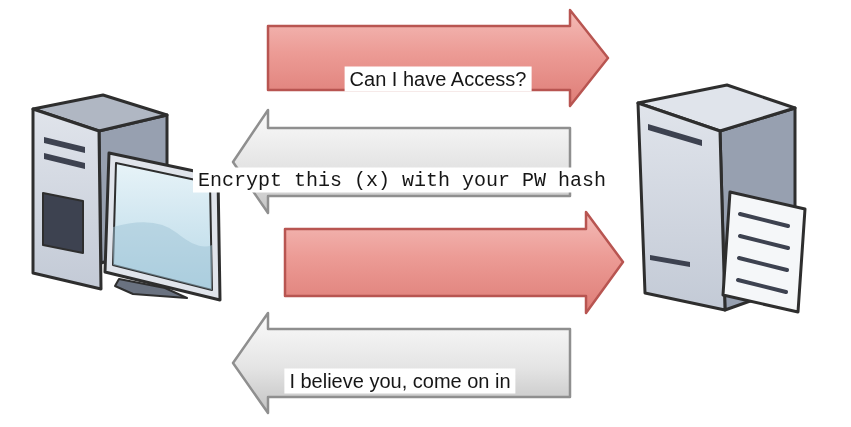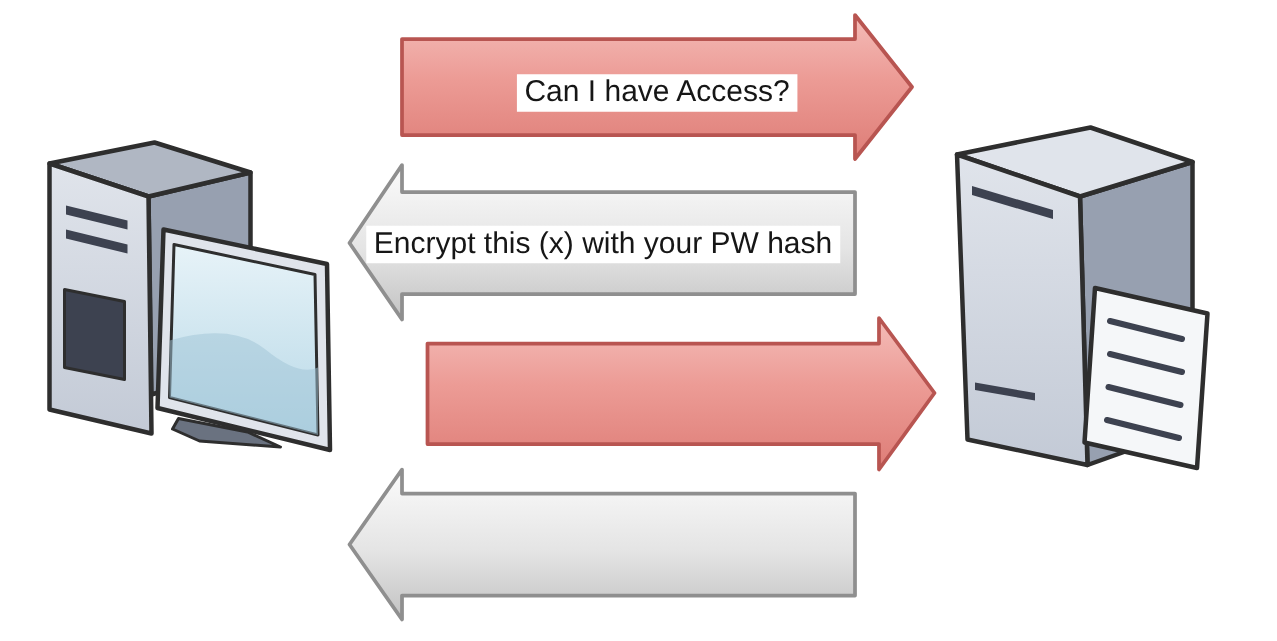--- a/index.html
+++ b/index.html
@@ -18,20 +18,21 @@
   .abs { position: absolute; }
   .arrow-label {
     position: absolute;
     transform: translate(-50%, -50%);
     background: #ffffff;
     color: #161616;
     font-size: 20px;
     line-height: 1.15;
     padding: 1px 5px;
     white-space: nowrap;
+    margin-top: 17px;
   }
   svg { display: block; }
 </style>
 </head>
 <body>
 
 <div class="canvas">
 
   <svg width="0" height="0" style="position:absolute" aria-hidden="true">
     <defs>
@@ -99,23 +100,24 @@
   </svg>
 
   <svg class="abs" style="left:265px; top:7px;" width="346" height="102" viewBox="0 0 346 102">
     <polygon points="3,19 305,19 305,3 343,51 305,99 305,83 3,83" fill="url(#redGrad)" stroke-width="2.5" stroke-linejoin="round" stroke="#b85551"></polygon>
   </svg>
   <div class="arrow-label" style="left:438px; top:62px;">Can I have Access?</div>
 
   <svg class="abs" style="left:230px; top:107px;" width="343" height="109" viewBox="0 0 343 109">
     <polygon points="340,21 38,21 38,3 3,55 38,106 38,89 340,89" fill="url(#grayGrad)" stroke-width="2.5" stroke-linejoin="round" stroke="#8f8f8f"></polygon>
   </svg>
-  <div class="arrow-label" style="left:402px; top:163px;">Encrypt this (x) with your PW hash</div>
+  <div class="arrow-label" style="left:402px; top:163px;font-family:Liberation Mono, monospace;">Encrypt this (x) with your PW hash</div>
 
   <svg class="abs" style="left:282px; top:209px;" width="344" height="107" viewBox="0 0 344 107">
     <polygon points="3,20 304,20 304,3 341,53 304,104 304,87 3,87" fill="url(#redGrad)" stroke-width="2.5" stroke-linejoin="round" stroke="#b85551"></polygon>
   </svg>
 
   <svg class="abs" style="left:230px; top:310px;" width="343" height="106" viewBox="0 0 343 106">
     <polygon points="340,19 38,19 38,3 3,53 38,103 38,87 340,87" fill="url(#grayGrad)" stroke-width="2.5" stroke-linejoin="round" stroke="#8f8f8f"></polygon>
   </svg>
+  <div class="arrow-label" style="left:400px; top:364px;">I believe you, come on in</div>
 
 </div>
 
 </body></html>

